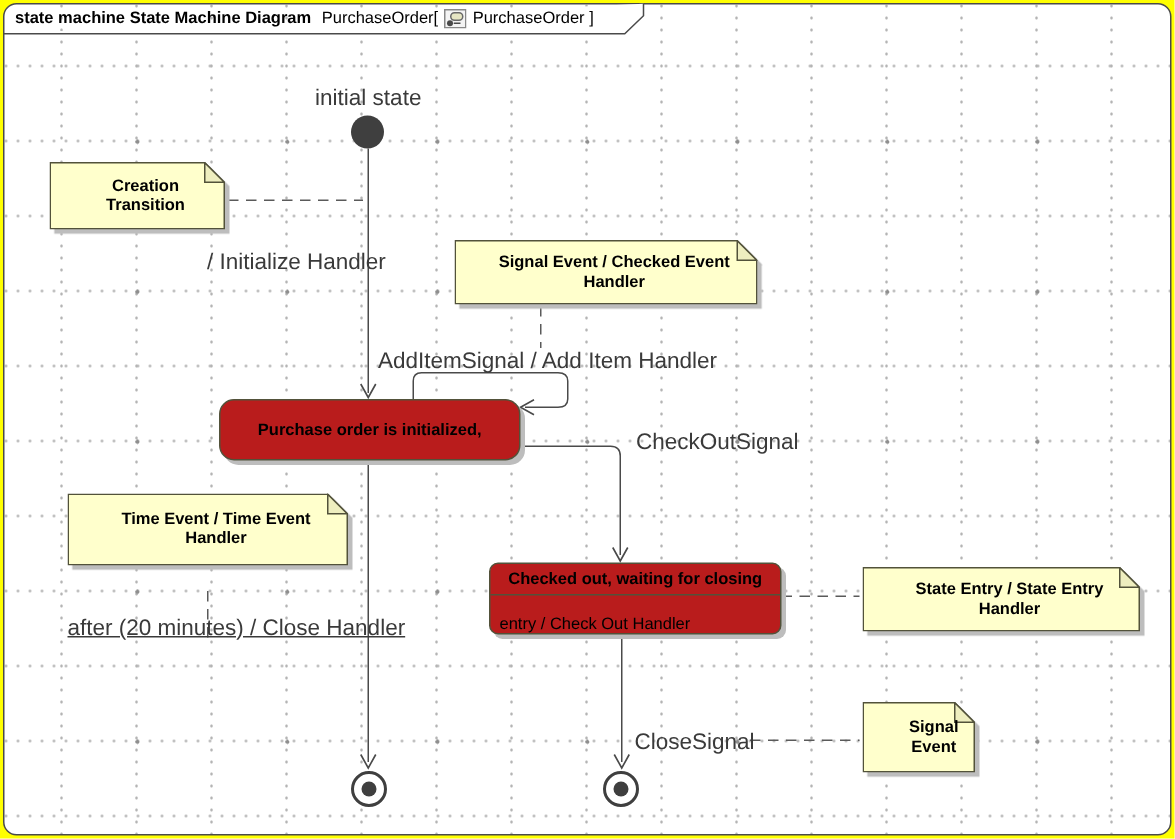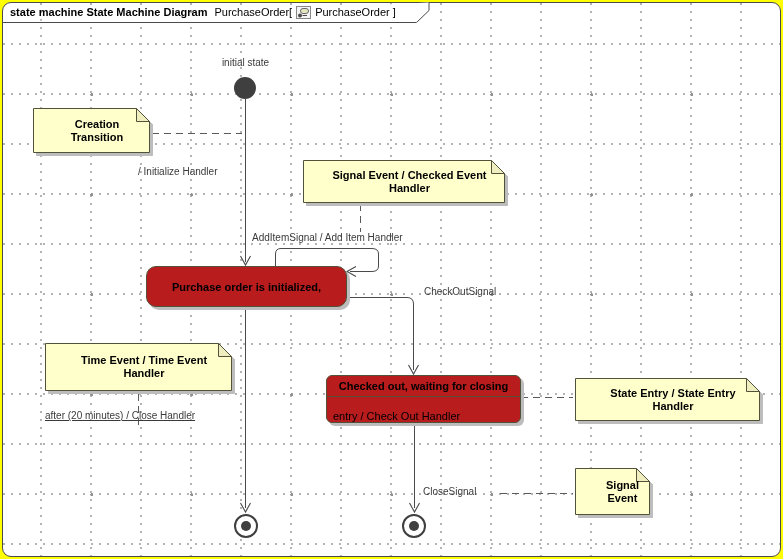--- a/index.html
+++ b/index.html
@@ -25,21 +25,21 @@
   .anchor{fill:none;stroke:#5a5a5a;stroke-width:1;stroke-dasharray:7 5;}
   .tab-shape{fill:#ffffff;stroke:#4a4a4a;stroke-width:1;}
   .tab-text{
     position:absolute;left:10px;top:5px;height:14px;
     font-size:11px;color:#000;white-space:nowrap;display:flex;align-items:center;justify-content:flex-end;
   }
   .tab-text .bold{font-weight:bold;}
   .tab-text .ctx{margin-left:7px;}
   .tab-icon{margin:0 4px;}
   .t-label{
-    position:absolute;font-size:10px;color:#3a3a3a;white-space:nowrap;
+    position:absolute;font-size:15px;color:#3a3a3a;white-space:nowrap;
   }
   .state{
     position:absolute;background:#b91c1c;border:1px solid #52523a;
     box-shadow:3px 3px 0 #bdbdbd;color:#000;
   }
   .state1{
     border-radius:10px;display:flex;flex-direction:column;
     align-items:center;justify-content:center;
     font-weight:bold;font-size:11px;line-height:14px;text-align:center;
   }
@@ -134,21 +134,21 @@
 </div>
 
 <div class="note" style="left:303px;top:160px;width:202px;height:43px;">
   <svg width="202" height="43">
     <path class="note-paper" d="M0.5,0.5 H188.5 L201.5,13.5 V42.5 H0.5 Z"></path>
     <path class="note-flap" d="M188.5,0.5 V13.5 H201.5 Z"></path>
   </svg>
   <div class="note-text">Signal Event / Checked Event Handler</div>
 </div>
 
-<div class="note" style="left:45px;top:343px;width:187px;height:48px;">
+<div class="note" style="left:45px;top:329px;width:187px;height:48px;">
   <svg width="187" height="48">
     <path class="note-paper" d="M0.5,0.5 H173.5 L186.5,13.5 V47.5 H0.5 Z"></path>
     <path class="note-flap" d="M173.5,0.5 V13.5 H186.5 Z"></path>
   </svg>
   <div class="note-text">Time Event / Time Event Handler</div>
 </div>
 
 <div class="note" style="left:575px;top:378px;width:185px;height:43px;">
   <svg width="185" height="43">
     <path class="note-paper" d="M0.5,0.5 H171.5 L184.5,13.5 V42.5 H0.5 Z"></path>

